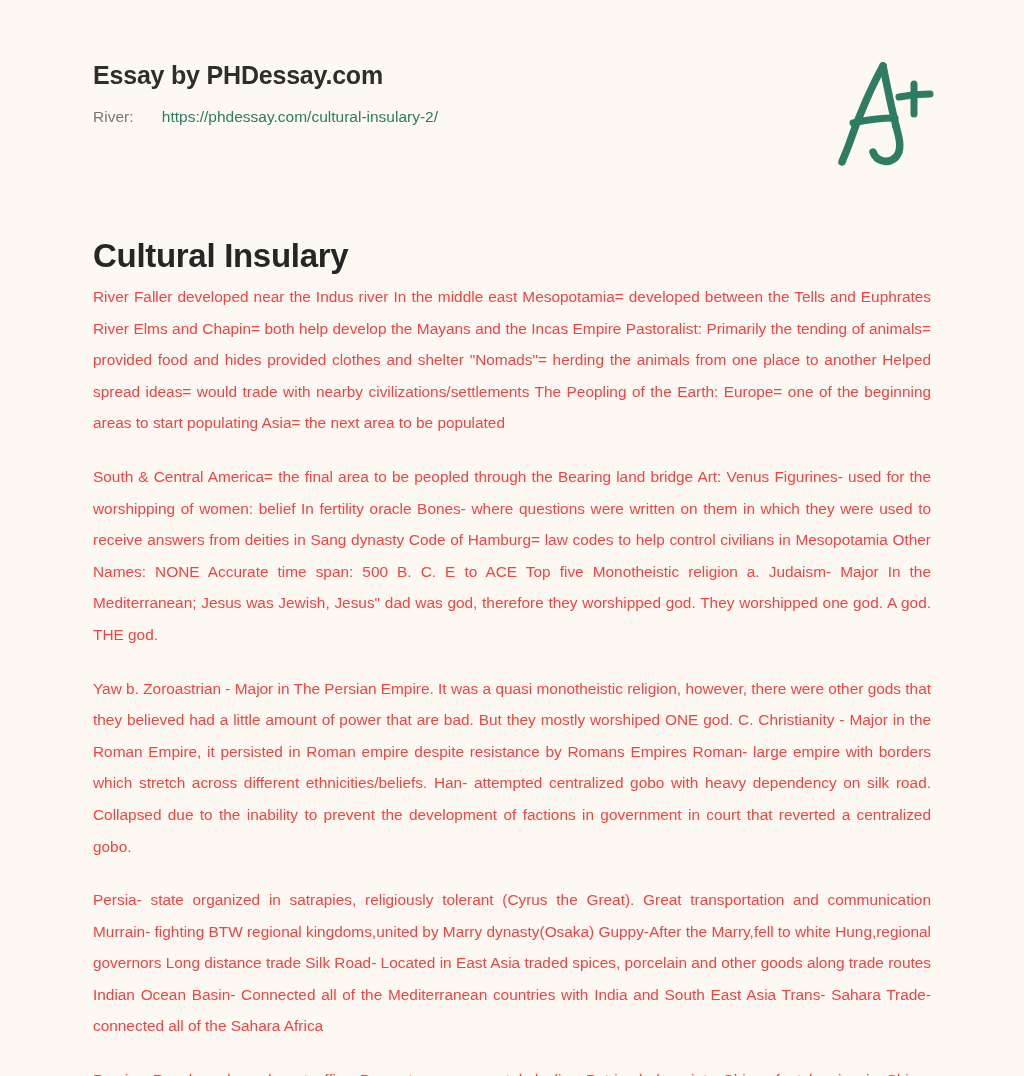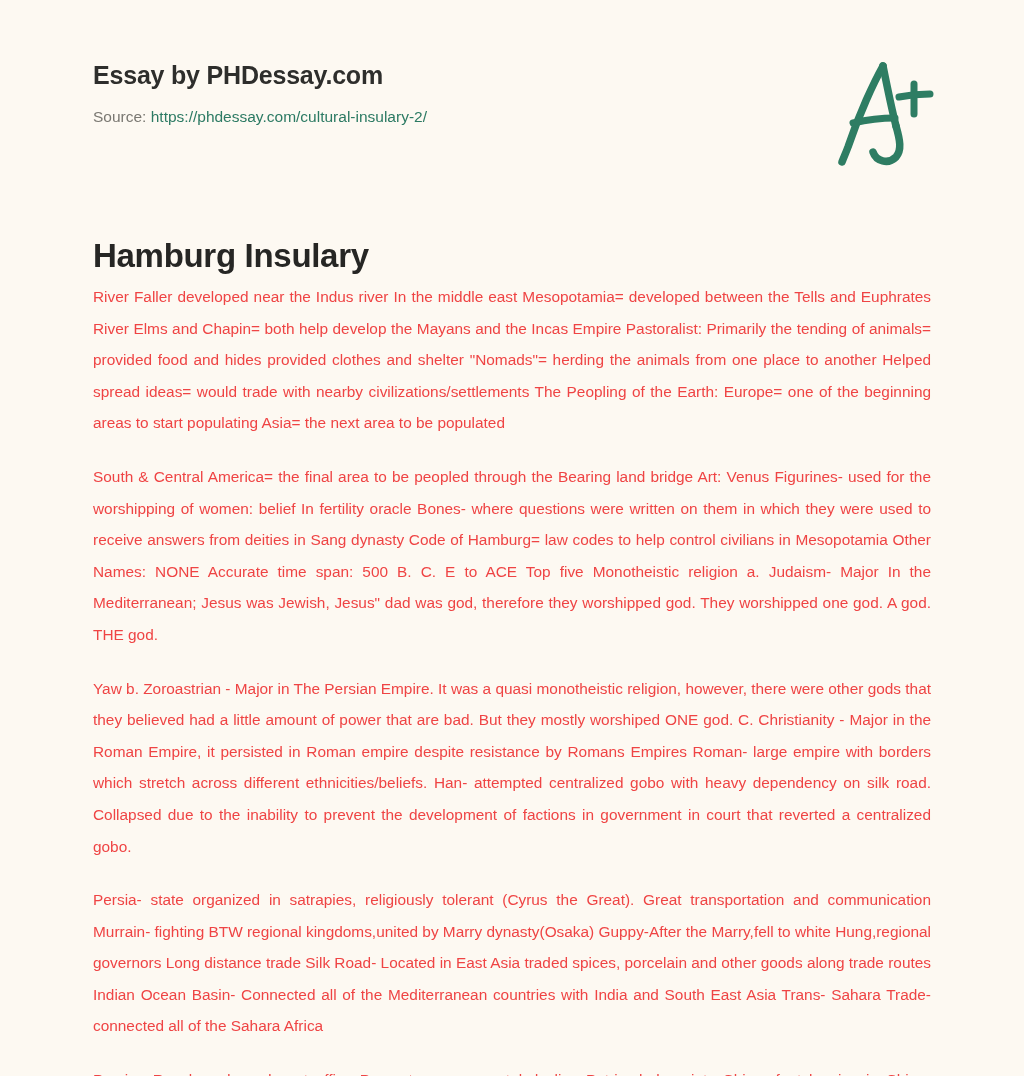--- a/index.html
+++ b/index.html
@@ -43,20 +43,21 @@
     color: #7A7872;
     line-height: 1.3;
     white-space: nowrap;
   }
   .source-label {
     color: #7A7872;
   }
   .source-url {
     color: #2C7A63;
     text-decoration: none;
+    margin-left: 24px;
   }
 
   
   .logo {
     position: absolute;
     right: 78px;
     top: 52px;
     width: 120px;
     height: 115px;
   }
@@ -99,21 +100,21 @@
   }
 </style>
 </head>
 <body>
 
 <div class="page">
 
   <div class="header">
     <div class="brand-line">Essay by PHDessay.com</div>
     <div class="source-line">
-      <span class="source-label">Source:</span>
+      <span class="source-label">River:</span>
       <a class="source-url" href="#">https://phdessay.com/cultural-insulary-2/</a>
     </div>
   </div>
 
   <div class="logo">
     <svg viewBox="0 0 120 115" xmlns="http://www.w3.org/2000/svg">
       <g fill="none" stroke="#2E7D63" stroke-linecap="round" stroke-linejoin="round">
 
         <path d="M57 14 C48 30 33 62 22 95 C19 103 17 107 16 110" stroke-width="7.5"></path>
 
@@ -123,21 +124,21 @@
 
         <path d="M70 74 C74 88 76 98 70 105 C62 113 50 109 47 100" stroke-width="7.5"></path>
 
         <path d="M88 32 C88 42 88 52 88 62" stroke-width="7"></path>
 
         <path d="M73 45 C83 43 95 42 104 42" stroke-width="7"></path>
       </g>
     </svg>
   </div>
 
-  <h1 class="doc-title">Hamburg Insulary</h1>
+  <h1 class="doc-title">Cultural Insulary</h1>
 
   <div class="article">
     <p class="para">River Faller developed near the Indus river In the middle east Mesopotamia= developed between the Tells and Euphrates River Elms and Chapin= both help develop the Mayans and the Incas Empire Pastoralist: Primarily the tending of animals= provided food and hides provided clothes and shelter "Nomads"= herding the animals from one place to another Helped spread ideas= would trade with nearby civilizations/settlements The Peopling of the Earth: Europe= one of the beginning areas to start populating Asia= the next area to be populated</p>
     <p class="para">South &amp; Central America= the final area to be peopled through the Bearing land bridge Art: Venus Figurines- used for the worshipping of women: belief In fertility oracle Bones- where questions were written on them in which they were used to receive answers from deities in Sang dynasty Code of Hamburg= law codes to help control civilians in Mesopotamia Other Names: NONE Accurate time span: 500 B. C. E to ACE Top five Monotheistic religion a. Judaism- Major In the Mediterranean; Jesus was Jewish, Jesus" dad was god, therefore they worshipped god. They worshipped one god. A god. THE god.</p>
     <p class="para">Yaw b. Zoroastrian - Major in The Persian Empire. It was a quasi monotheistic religion, however, there were other gods that they believed had a little amount of power that are bad. But they mostly worshiped ONE god. C. Christianity - Major in the Roman Empire, it persisted in Roman empire despite resistance by Romans Empires Roman- large empire with borders which stretch across different ethnicities/beliefs. Han- attempted centralized gobo with heavy dependency on silk road. Collapsed due to the inability to prevent the development of factions in government in court that reverted a centralized gobo.</p>
     <p class="para">Persia- state organized in satrapies, religiously tolerant (Cyrus the Great). Great transportation and communication Murrain- fighting BTW regional kingdoms,united by Marry dynasty(Osaka) Guppy-After the Marry,fell to white Hung,regional governors Long distance trade Silk Road- Located in East Asia traded spices, porcelain and other goods along trade routes Indian Ocean Basin- Connected all of the Mediterranean countries with India and South East Asia Trans- Sahara Trade- connected all of the Sahara Africa</p>
     <p class="para">Persian Royal roads and post office Prone to governmental decline Patriarchal society China -footslogging in China- showed the female dependency on men Confucius roles of women: India -Inhabitant, Ramadan: portrayed women as weak-willed and emotional; exalted women who served their husbands devotedly Rome -Pater Familial: roman law that invested authority in the head of the household. Constantinople -Women withdrawn from public festivities; fear of compromise of honor Islamic Empire - Women increasingly covered; couldn't leave house without male attendant of the family.</p>
 
   </div>
 

